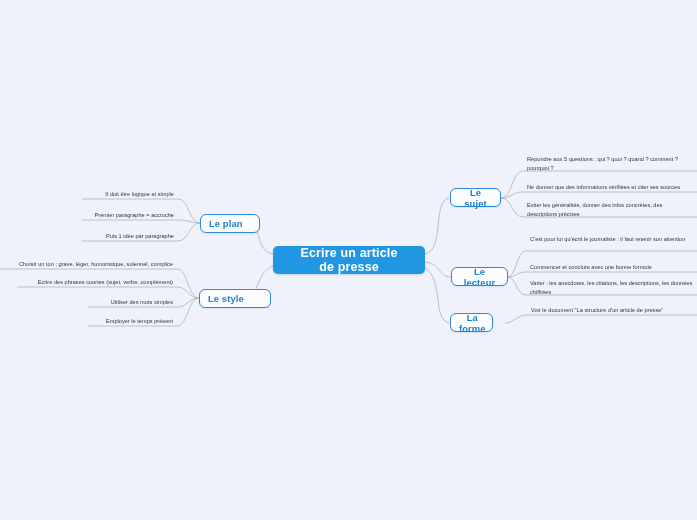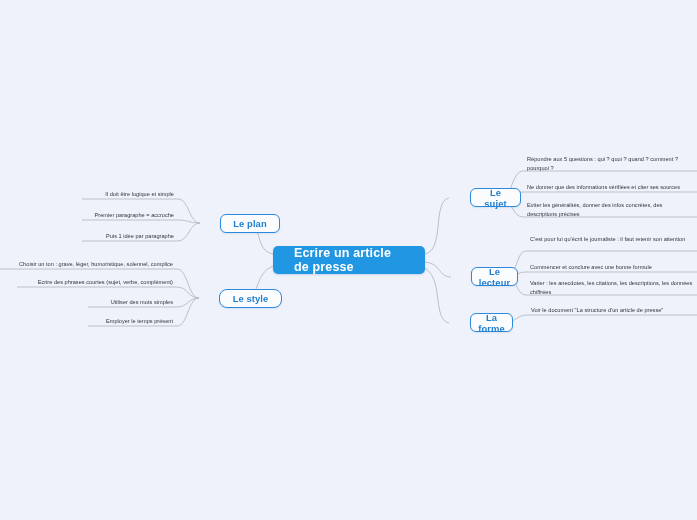--- a/index.html
+++ b/index.html
@@ -36,38 +36,38 @@
   .root-node {
     background: #2196e3;
     color: #ffffff;
     border-radius: 5px;
     font-size: 12.5px;
     font-weight: bold;
     letter-spacing: 0.15px;
     display: flex;
     align-items: center;
     justify-content: center;
+    text-align: center;
     padding: 0 21px;
     box-shadow: 0 1px 2px rgba(30,80,140,0.18);
   }
   .branch-node {
     background: #fbfcfe;
     color: #1f7fd0;
     border: 1.6px solid #2b8ade;
     border-radius: 6px;
     font-size: 9.4px;
     font-weight: bold;
     letter-spacing: 0.1px;
     display: flex;
     align-items: center;
-    justify-content: center;
+    justify-content: flex-start;
     text-align: center;
     padding: 0 8px;
     box-shadow: 0 1px 1.5px rgba(40,90,150,0.10);
-    margin-left: 20px;
   }
   .leaf {
     position: absolute;
     font-size: 5.6px;
     line-height: 1.58;
     color: #33353d;
     letter-spacing: 0.02px;
     box-sizing: border-box;
   }
   .leaf.right {
@@ -133,33 +133,33 @@
   </svg>
 
   <div class="node root-node" style="left:273px; top:246px; width:152px; height:28px;">
     <span>Ecrire un article de presse</span>
   </div>
 
   <div class="node branch-node" style="left:450px; top:188px; width:51px; height:19px;">
     <span>Le sujet</span>
   </div>
 
-  <div class="node branch-node" style="left:451px; top:267px; width:47px; height:19px;">
+  <div class="node branch-node" style="left:451px; top:267px; width:57px; height:19px;">
     <span>Le lecteur</span>
   </div>
 
   <div class="node branch-node" style="left:450px; top:313px; width:43px; height:19px;">
     <span>La forme</span>
   </div>
 
   <div class="node branch-node" style="left:200px; top:214px; width:60px; height:19px;">
     <span>Le plan</span>
   </div>
 
-  <div class="node branch-node" style="left:199px; top:289px; width:63px; height:19px;border-radius:8px;">
+  <div class="node branch-node" style="left:199px; top:289px; width:72px; height:19px;">
     <span>Le style</span>
   </div>
 
   <div class="leaf right" style="left:527px; top:155px; width:170px;">Répondre aux 5 questions : qui ? quoi ? quand ? comment ? pourquoi ?</div>
   <div class="leaf right" style="left:527px; top:183px; width:170px;">Ne donner que des informations vérifiées et citer ses sources</div>
   <div class="leaf right" style="left:527px; top:201px; width:164px;">Eviter les généralités, donner des infos concrètes, des descriptions précises</div>
 
   <div class="leaf right" style="left:530px; top:235px; width:165px;">C'est pour lui qu'écrit le journaliste : il faut retenir son attention</div>
   <div class="leaf right" style="left:530px; top:263px; width:167px;">Commencer et conclure avec une bonne formule</div>
   <div class="leaf right" style="left:530px; top:279px; width:163px;">Varier : les anecdotes, les citations, les descriptions, les données chiffrées</div>

